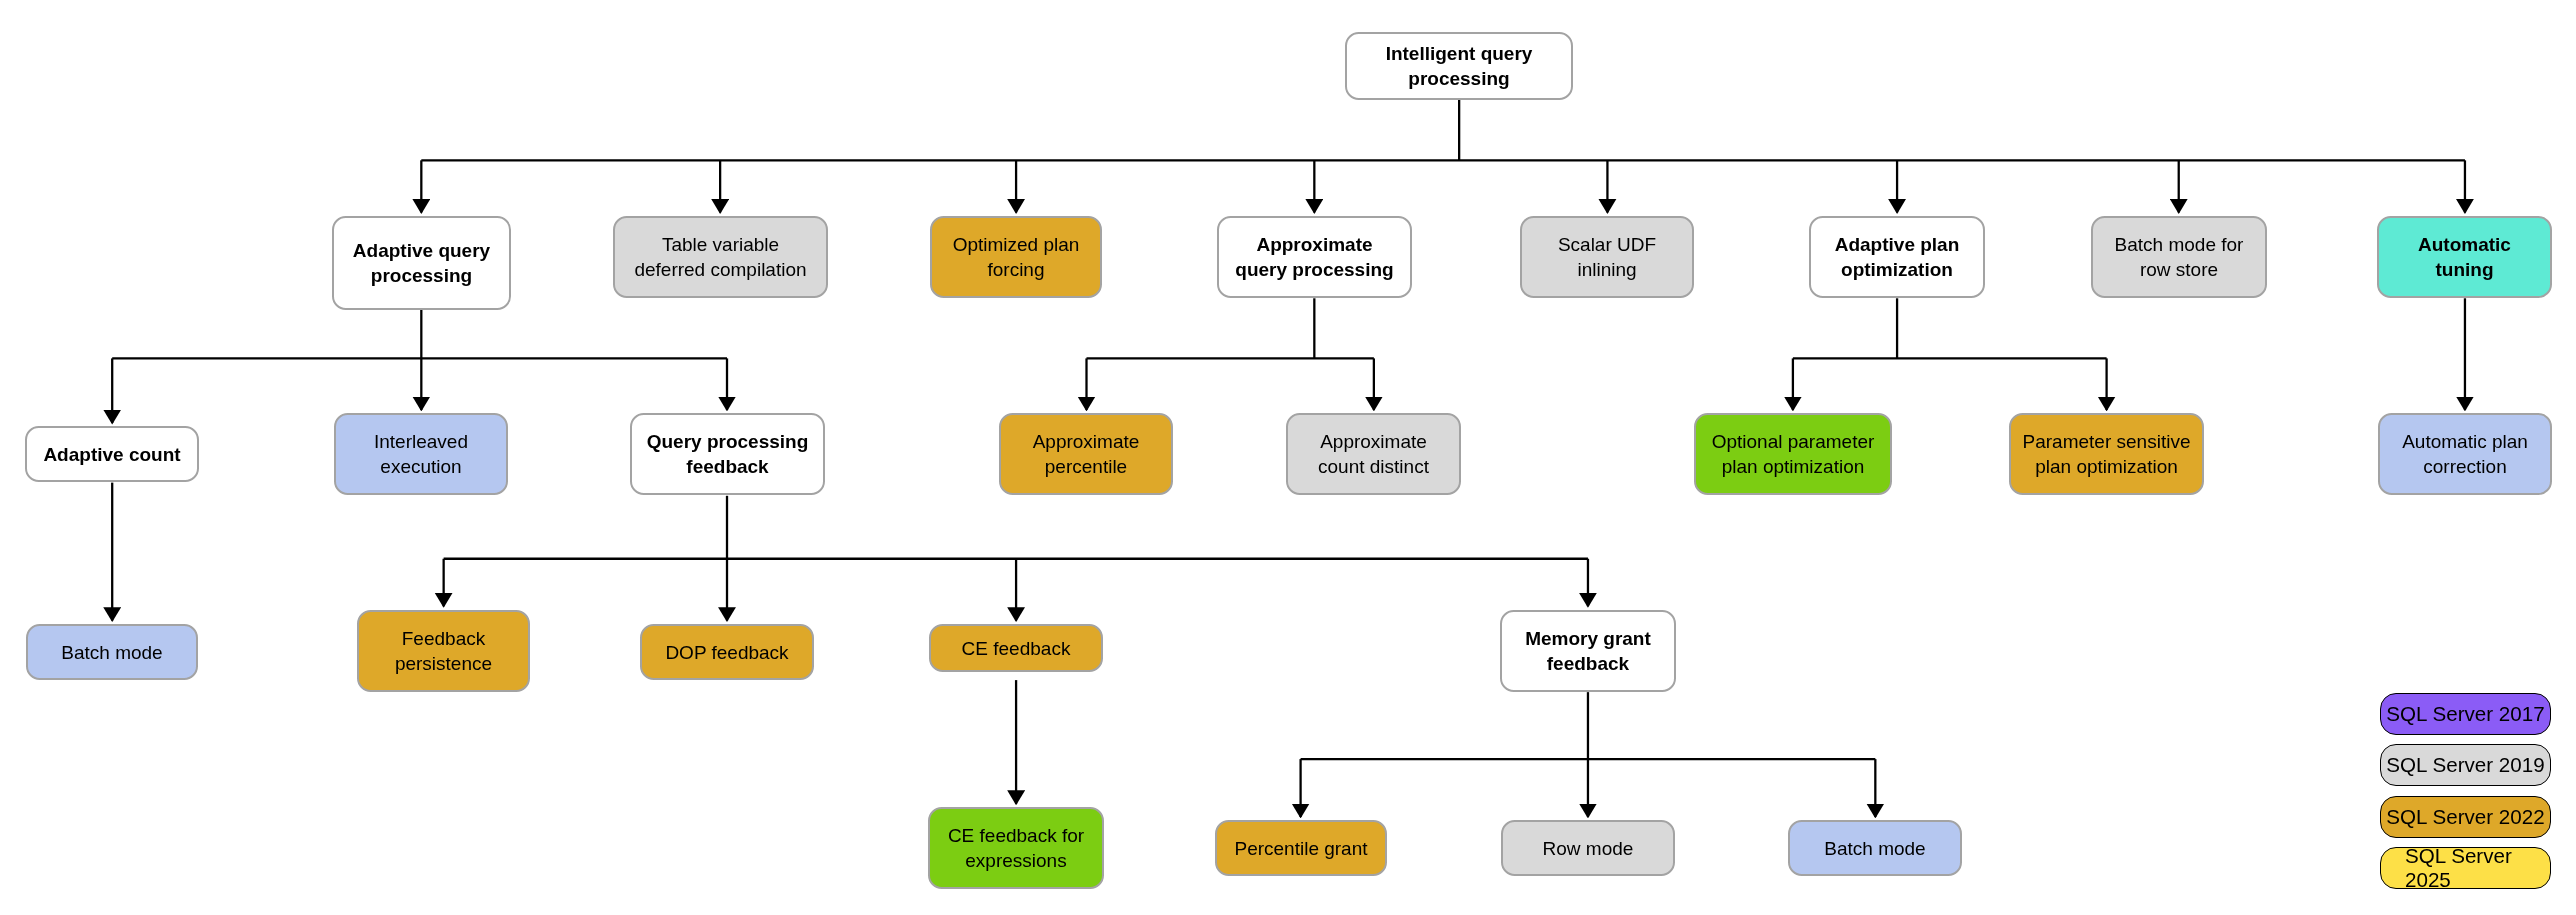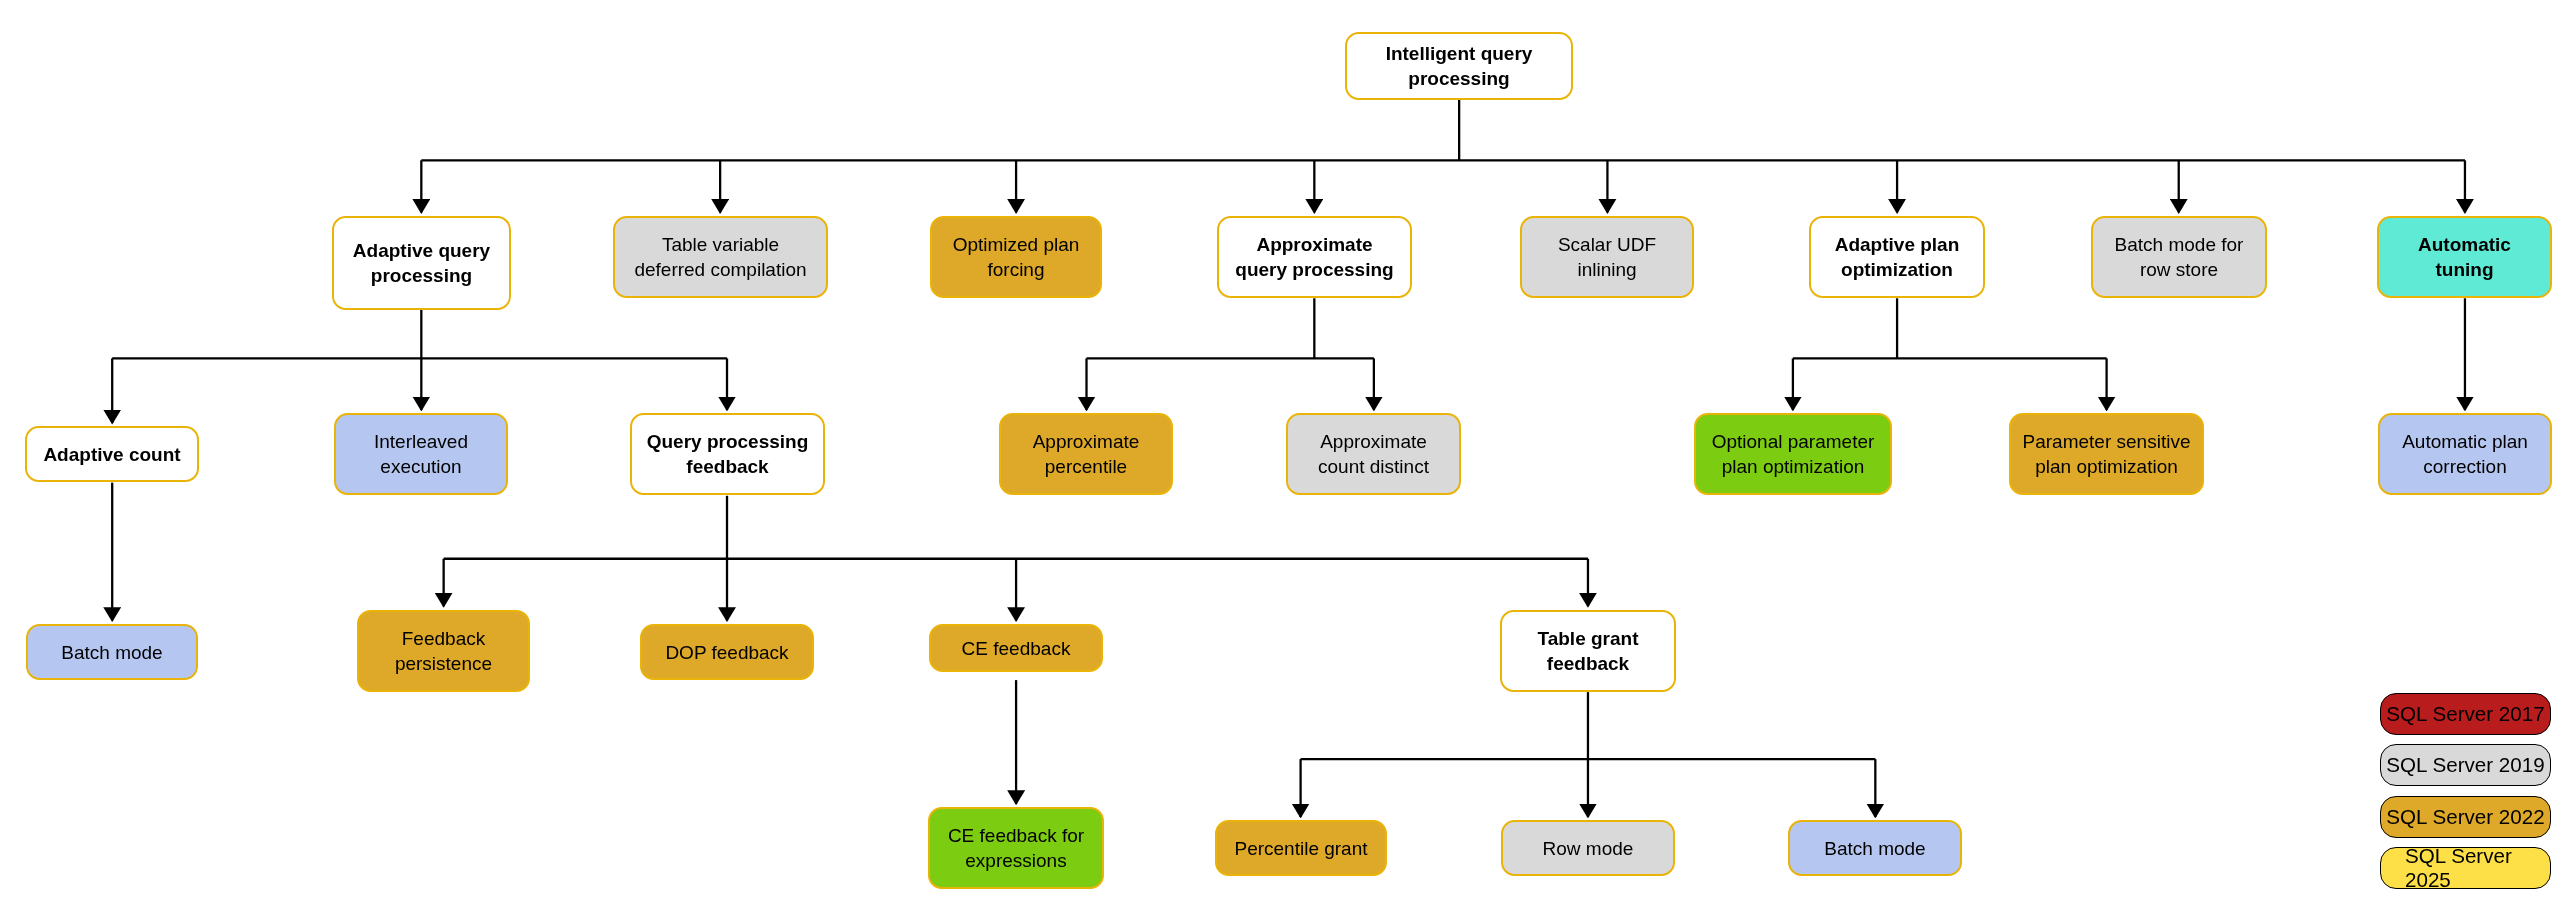--- a/index.html
+++ b/index.html
@@ -5,21 +5,21 @@
   html,body{margin:0;padding:0;background:#fff;}
   .canvas{
     position:relative;width:2576px;height:916px;background:#ffffff;
     font-family:"Liberation Sans",sans-serif;overflow:hidden;
   }
   svg.connectors{position:absolute;left:0;top:0;width:2576px;height:916px;}
   .wire{fill:none;stroke:#000;stroke-width:4px;}
   .node{
     position:absolute;display:flex;align-items:center;justify-content:center;
     text-align:center;white-space:pre-line;box-sizing:border-box;
-    border:2px solid #eab308;border-radius:13.7px;
+    border:2px solid #a3a3a3;border-radius:13.7px;
     font-size:19px;line-height:25px;color:#000;font-weight:400;
   }
   .node.base{font-weight:700;}
   .legend-item{
     position:absolute;display:flex;align-items:center;justify-content:center;
     box-sizing:border-box;border:1.7px solid #000;border-radius:16px;
     font-size:20.6px;color:#000;font-weight:400;
   }
 </style>
 </head>
@@ -102,28 +102,28 @@
 plan optimization</div>
       <div class="node" style="left: 2009px; top: 413px; width: 195px; height: 82px; background: rgb(222, 168, 41);">Parameter sensitive
 plan optimization</div>
       <div class="node" style="left: 2378px; top: 413px; width: 174px; height: 82px; background: rgb(181, 199, 240);">Automatic plan
 correction</div>
       <div class="node" style="left: 26px; top: 624px; width: 172px; height: 56px; background: rgb(181, 199, 240);">Batch mode</div>
       <div class="node" style="left: 357px; top: 610px; width: 173px; height: 82px; background: rgb(222, 168, 41);">Feedback
 persistence</div>
       <div class="node" style="left: 640px; top: 624px; width: 174px; height: 56px; background: rgb(222, 168, 41);">DOP feedback</div>
       <div class="node" style="left: 929px; top: 624px; width: 174px; height: 48px; background: rgb(222, 168, 41);">CE feedback</div>
-      <div class="node base" style="left: 1500px; top: 610px; width: 176px; height: 82px; background: rgb(255, 255, 255);">Table grant
+      <div class="node base" style="left: 1500px; top: 610px; width: 176px; height: 82px; background: rgb(255, 255, 255);">Memory grant
 feedback</div>
       <div class="node" style="left: 928px; top: 807px; width: 176px; height: 82px; background: rgb(124, 205, 18);">CE feedback for
 expressions</div>
       <div class="node" style="left: 1215px; top: 820px; width: 172px; height: 56px; background: rgb(222, 168, 41);">Percentile grant</div>
       <div class="node" style="left: 1501px; top: 820px; width: 174px; height: 56px; background: rgb(217, 217, 217);">Row mode</div>
       <div class="node" style="left: 1788px; top: 820px; width: 174px; height: 56px; background: rgb(181, 199, 240);">Batch mode</div>
     </div>
   <div>
-      <div class="legend-item" style="left: 2380px; top: 693px; width: 171px; height: 42px; background: #b91c1c;">SQL Server 2017</div>
+      <div class="legend-item" style="left: 2380px; top: 693px; width: 171px; height: 42px; background: #8b5cf6;">SQL Server 2017</div>
       <div class="legend-item" style="left: 2380px; top: 744px; width: 171px; height: 42px; background: rgb(217, 217, 217);">SQL Server 2019</div>
       <div class="legend-item" style="left: 2380px; top: 796px; width: 171px; height: 42px; background: rgb(222, 168, 41);">SQL Server 2022</div>
       <div class="legend-item" style="left: 2380px; top: 847px; width: 171px; height: 42px; background: #fde047; padding-left: 24px;">SQL Server 2025</div>
     </div>
 </div>
 
 
 </body></html>

